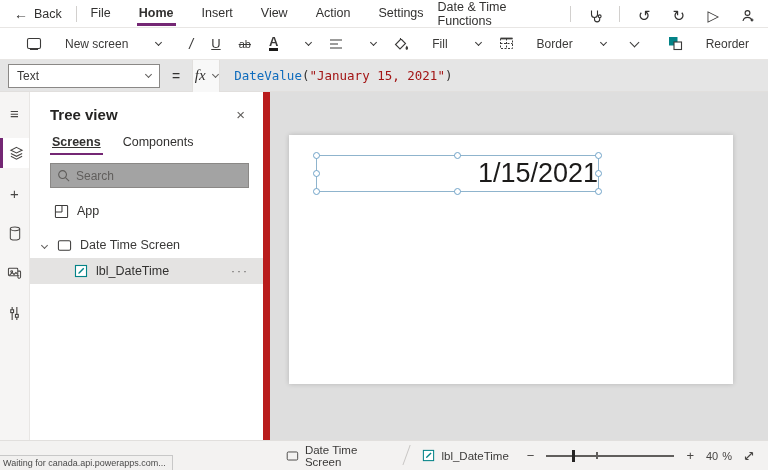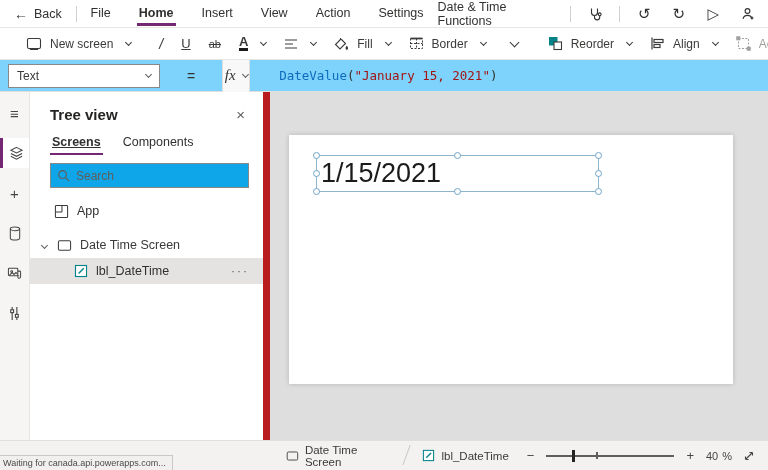--- a/index.html
+++ b/index.html
@@ -17,41 +17,41 @@
   .menubar { height:28px; display:flex; align-items:center;
     border-bottom:1px solid #e8e6e4; background:#fff; font-size:12.5px; }
   .back { display:flex; align-items:center; gap:6px; padding:0 14px 0 14px; cursor:pointer; }
   .back .arr { font-size:14px; }
   .menubar .vdiv { height:16px; }
   .menu-items { display:flex; }
   .menu-item { padding:0 14px; height:28px; line-height:26px; position:relative; cursor:pointer; }
   .menu-item.active { font-weight:bold; }
   .menu-item.active::after { content:""; position:absolute; left:12px; right:12px; bottom:2px;
     height:2.5px; background:#742774; }
-  .title-zone { margin-left:auto; display:flex; align-items:center; gap:14px; padding-right:10px; }
+  .title-zone { margin-left:auto; display:flex; align-items:flex-end; gap:14px; padding-right:10px; }
   .app-title { color:#323130; padding:0 26px 0 0; }
   .icon-btn { width:28px; height:24px; display:flex; align-items:center; justify-content:center;
     font-size:15px; color:#323130; cursor:pointer; }
 
   
   .toolbar { height:32px; display:flex; align-items:center; gap:2px;
     border-bottom:1px solid #e8e6e4; background:#fff; font-size:12px; color:#3b3a39; padding-left:18px; }
-  .tb { display:flex; align-items:center; gap:8px; padding:0 8px; height:26px; cursor:pointer; white-space:nowrap; }
+  .tb { display:flex; align-items:center; gap:23px; padding:0 8px; height:26px; cursor:pointer; white-space:nowrap; }
   .toolbar .vdiv { height:18px; margin:0 4px; }
   .tb.disabled { color:#a19f9d; cursor:default; }
   .glyph-i { font-style:italic; font-size:14px; }
   .glyph-u { text-decoration:underline; font-size:13px; }
   .glyph-s { text-decoration:line-through; font-size:11px; color:#3b3a39; }
   .glyph-a { font-size:13px; font-weight:bold; border-bottom:3px solid #1b1a19; line-height:12px; }
   .big-chv { font-size:10px; padding:0 10px; }
   .big-chv .chv { width:7px; height:7px; border-width:1.8px; }
 
   
   .formulabar { height:32px; display:flex; align-items:center;
-    border-bottom:1px solid #e1dfdd; background:#7dd3fc;gap:15px; }
+    border-bottom:1px solid #e1dfdd; background:#e5e5e5; }
   .prop-dd { width:152px; height:24px; margin-left:8px; border:1px solid #8a8886;
     display:flex; align-items:center; font-size:12px; color:#3b3a39; padding:0 8px;
     justify-content:space-between; background:#fff; cursor:pointer; }
   .eq { margin:0 12px; font-size:14px; color:#323130; }
   .fx-btn { height:32px; width:28px; display:flex; align-items:center; justify-content:center;
     background:#f8f8f8; border-left:1px solid #e1dfdd; border-right:1px solid #e1dfdd;
     cursor:pointer; gap:2px; }
   .fx-btn .fx { font-family:"Liberation Serif", serif; font-style:italic; font-size:15px; }
   .code { margin-left:14px; font-family:"DejaVu Sans Mono","Liberation Mono",monospace;
     font-size:12.5px; cursor:text; }
@@ -76,41 +76,41 @@
   .tp-head { display:flex; align-items:center; justify-content:space-between;
     padding:14px 14px 8px 20px; }
   .tp-title { font-size:15px; font-weight:bold; color:#252423; }
   .tp-close { font-size:15px; color:#605e5c; cursor:pointer; padding:0 4px; }
   .tp-tabs { display:flex; gap:4px; padding:0 0 0 20px; font-size:12.5px; }
   .tp-tab { padding:4px 2px 6px 2px; margin-right:14px; position:relative; cursor:pointer; color:#323130; }
   .tp-tab.active { font-weight:bold;text-decoration:underline; }
   .tp-tab.active::after { content:""; position:absolute; left:0; right:0; bottom:0;
     height:2.5px; background:#742774; }
   .searchbox { margin:8px 14px 10px 20px; height:25px; border:1px solid #8a8886;
-    display:flex; align-items:center; padding:0 6px; gap:6px; background:#0ea5e9; }
+    display:flex; align-items:center; padding:0 6px; gap:6px; background:#a3a3a3; }
   .searchbox input { border:none; outline:none; flex:1; font-size:12px;
     font-family:"Liberation Sans", sans-serif; color:#323130; background:transparent; }
   .searchbox input::placeholder { color:#605e5c; }
   .tree-row { height:26px; display:flex; align-items:center; gap:8px;
     font-size:12.5px; color:#323130; cursor:pointer; padding-left:24px; }
   .tree-row.app-row { margin-bottom:8px; }
   .tree-row.screen-row { padding-left:12px; color:#3b3a39; }
   .tree-row.selected { background:#e4e3e2; padding-left:44px; }
   .tree-row .tchv { width:5px; height:5px; border-right:1.2px solid #605e5c;
     border-bottom:1.2px solid #605e5c; transform:rotate(45deg); margin-right:2px; }
   .row-dots { margin-left:auto; margin-right:14px; color:#605e5c; letter-spacing:2px; font-size:12px; }
 
   
   .canvas-area { flex:1; background:#dedede; position:relative; }
   .artboard { position:absolute; left:19px; top:43px; width:444px; height:249px;
     background:#fff; box-shadow:0 0 5px rgba(0,0,0,.18); }
   .label-ctl { position:absolute; left:27px; top:20px; width:283px; height:37px;
     border:1px solid #8fb4cd; cursor:move; }
   .label-text { font-size:27px; color:#1c1b1a; line-height:34px; padding-left:4px;
-    white-space:nowrap; }
+    white-space:nowrap;text-align:right; }
   .hnd { position:absolute; width:7px; height:7px; background:#fff;
     border:1px solid #71a4c9; border-radius:50%; }
   .h-nw{left:-4px;top:-4px} .h-n{left:calc(50% - 4px);top:-4px} .h-ne{right:-4px;top:-4px}
   .h-w{left:-4px;top:calc(50% - 4px)} .h-e{right:-4px;top:calc(50% - 4px)}
   .h-sw{left:-4px;bottom:-4px} .h-s{left:calc(50% - 4px);bottom:-4px} .h-se{right:-4px;bottom:-4px}
 
   
   .bottombar { height:30px; background:#f3f2f1; border-top:1px solid #e1dfdd;
     display:flex; align-items:center; font-size:11.5px; color:#3b3a39; position:relative; }
   .bb-tabs { display:flex; align-items:center; margin-left:270px; height:100%; }

